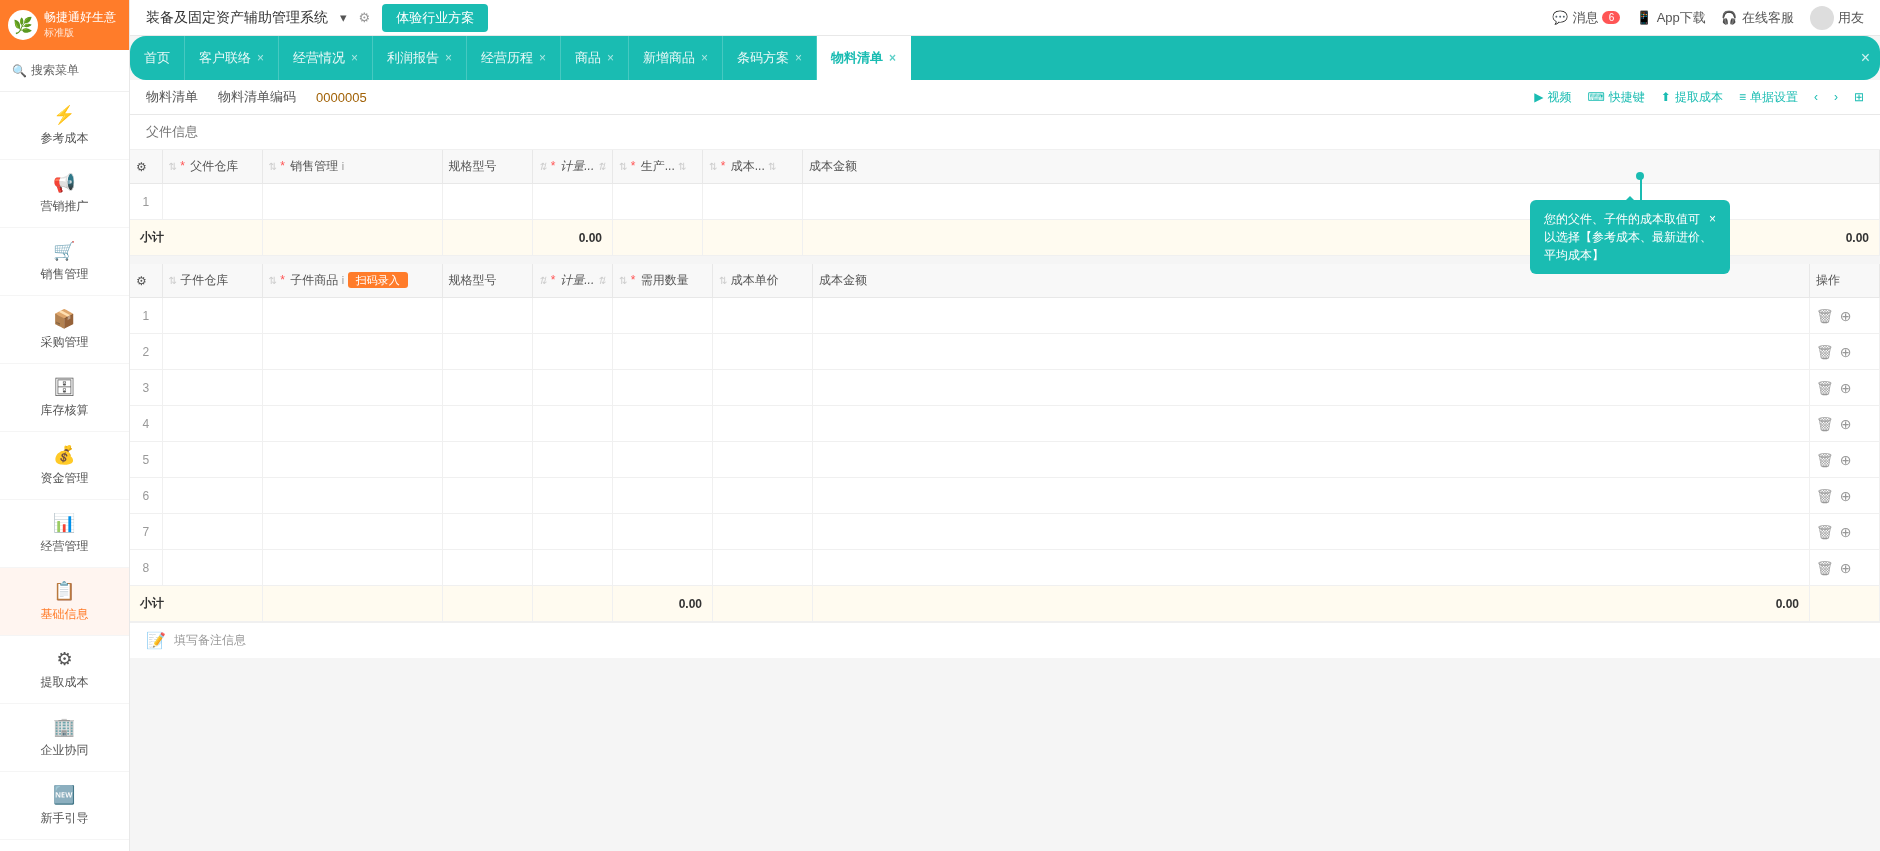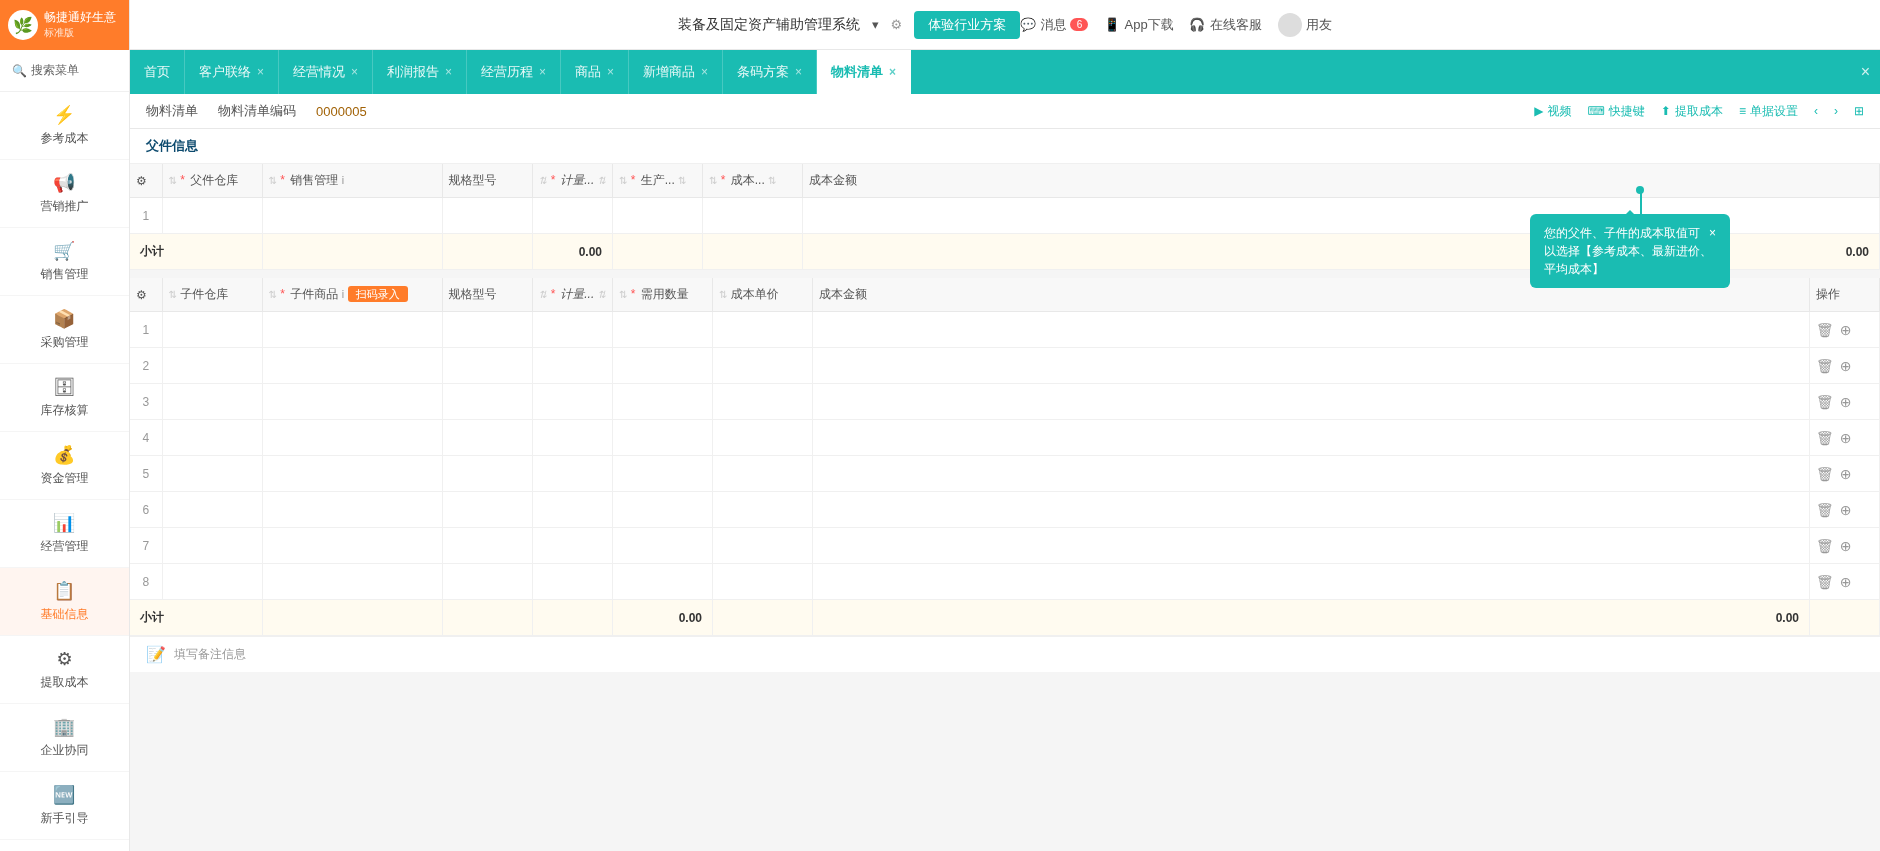--- a/index.html
+++ b/index.html
@@ -79,24 +79,24 @@
       flex: 1;
       display: flex;
       flex-direction: column;
       height: 100%;
       overflow: hidden;
     }
 
     
     .header {
       background: #fff;
-      height: 50px;
-      display: flex;
-      align-items: center;
-      justify-content: center;
+      height: 36px;
+      display: flex;
+      align-items: center;
+      justify-content: space-between;
       padding: 12px 16px;
       border-bottom: 1px solid #e8e8e8;
     }
     .header-left {
       display: flex;
       align-items: center;
       gap: 12px;
     }
     .header-title {
       font-size: 14px;
@@ -143,20 +143,21 @@
     }
 
     
     .nav-tabs {
       background: #1abcb2;
       display: flex;
       align-items: center;
       height: 44px;
       padding: 0 0 0 0;
       overflow: hidden;
+      border-radius: 16px;
     }
     .nav-tab {
       display: flex;
       align-items: center;
       padding: 0 14px;
       height: 44px;
       color: rgba(255,255,255,0.9);
       font-size: 13px;
       cursor: pointer;
       gap: 6px;
@@ -223,22 +224,22 @@
 
     
     .section {
       background: #fff;
       margin: 0;
       padding: 0;
     }
     .section-title {
       padding: 8px 16px;
       font-size: 13px;
-      color: #0c4a6e;
-      font-weight: bold;
+      color: #737373;
+      font-weight: normal;
       border-bottom: 1px solid #f0f0f0;
     }
 
     
     .data-table {
       width: 100%;
       border-collapse: collapse;
       font-size: 12px;
     }
     .data-table th {

